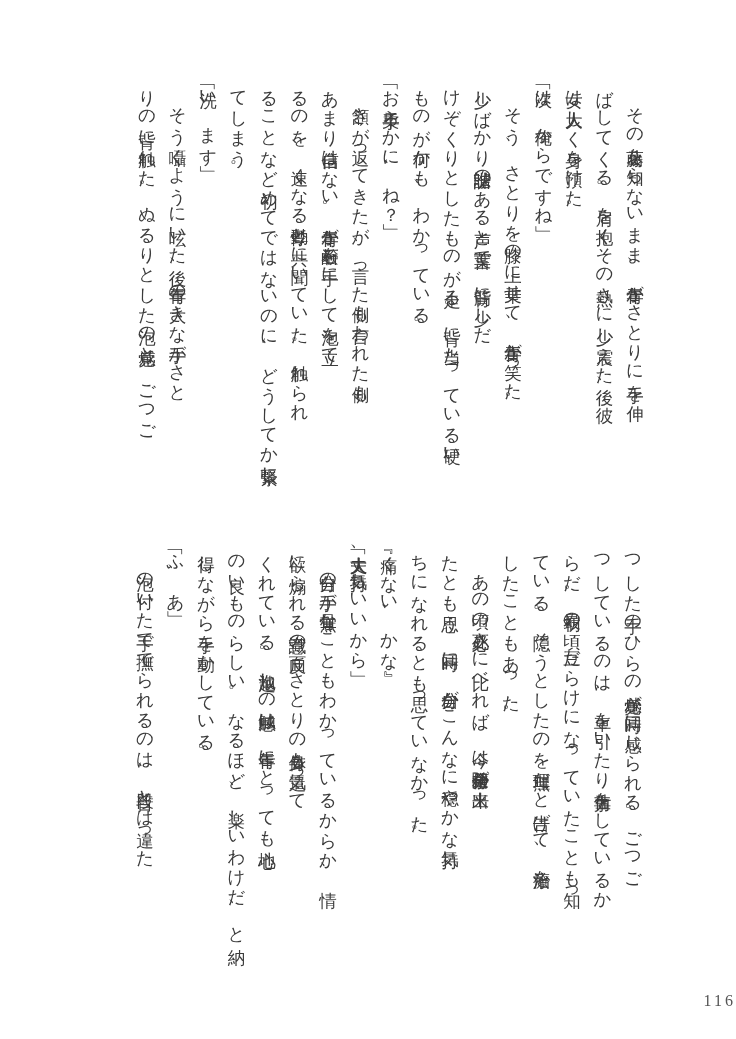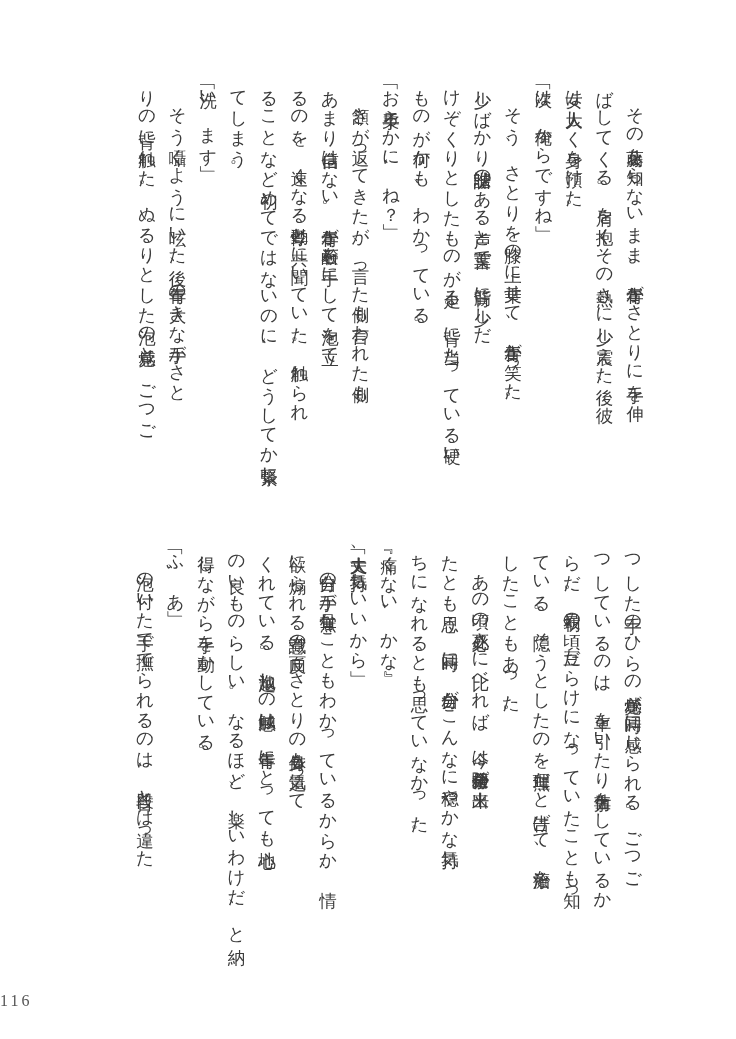--- a/index.html
+++ b/index.html
@@ -36,21 +36,21 @@
     right: 88px;
   }
   .tline {
     
   }
   .page-number {
     position: absolute;
     top: 992px;
     left: 0;
     width: 100%;
-    text-align: left;
+    text-align: right;
     font-size: 16px;
     letter-spacing: 3px;
     color: #555555;
   }
 </style>
 </head>
 <body>
 
 <div class="page">
 

